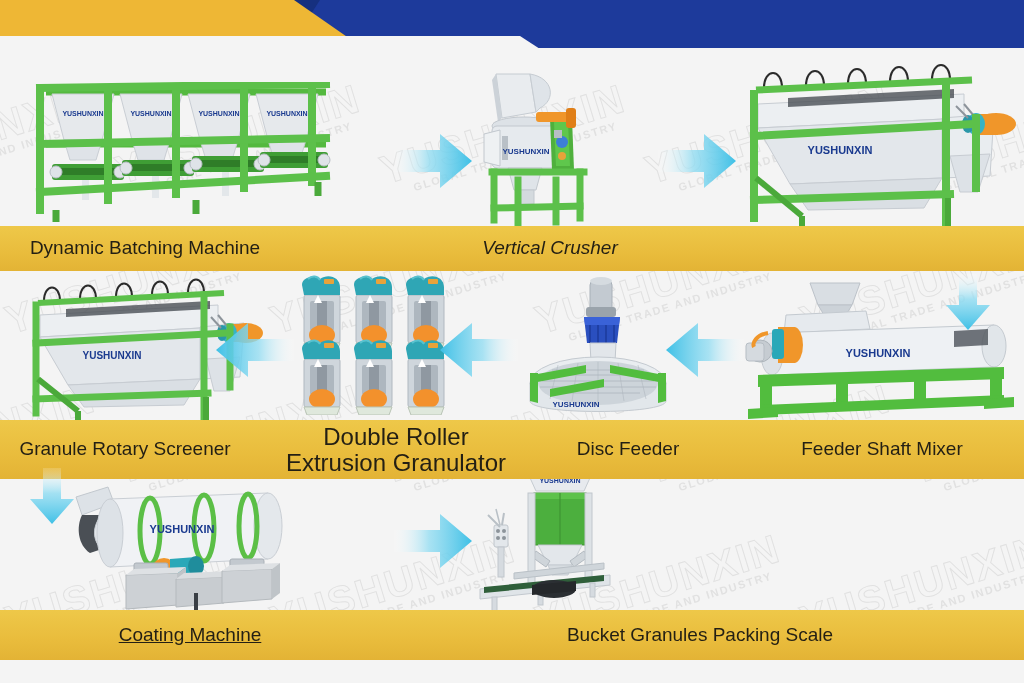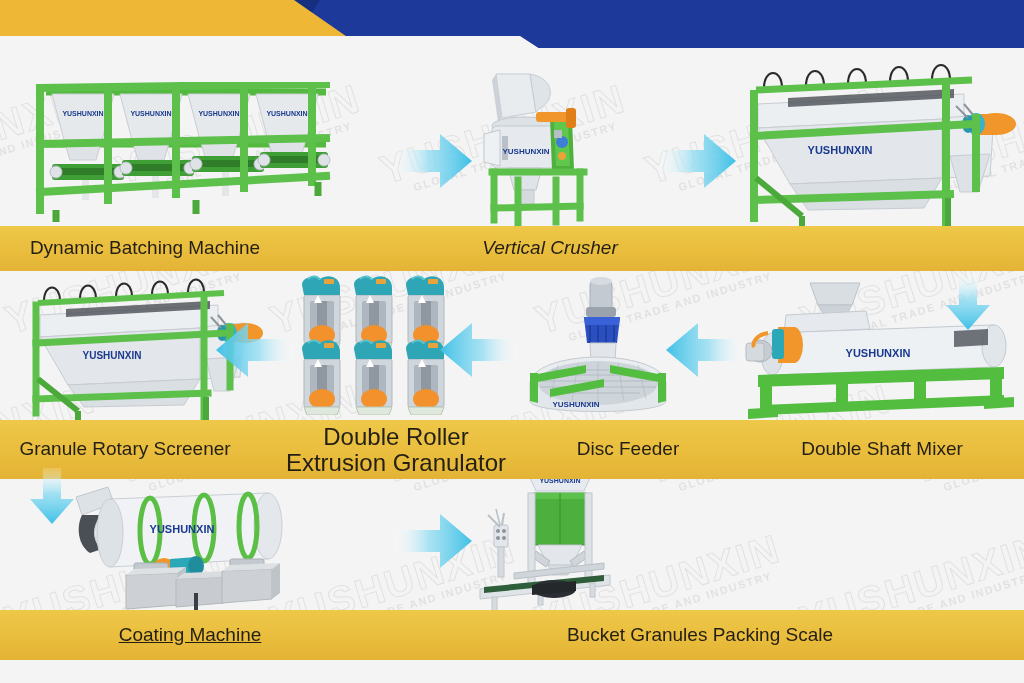--- a/index.html
+++ b/index.html
@@ -673,21 +673,21 @@
     </div>
 
   </div>
 
   <div class="band" id="band2">
     <div class="band-grad"></div>
     <div class="band-label" style="left:0px;width:250px;">Granule Rotary Screener</div>
     <div class="band-label two-line" style="left:282px;width:228px;">Double Roller
 Extrusion Granulator</div>
     <div class="band-label" style="left:538px;width:180px;">Disc Feeder</div>
-    <div class="band-label" style="left:742px;width:280px;">Double Shaft Mixer</div>
+    <div class="band-label" style="left:742px;width:280px;">Feeder Shaft Mixer</div>
   </div>
 
   <div class="arrow" style="left:28px;top:466px;">
     <svg width="48" height="60" viewBox="0 0 48 60">
       <defs>
         <linearGradient id="agD2" x1="0" y1="0" x2="0" y2="1">
           <stop offset="0%" stop-color="#ffffff" stop-opacity="0.15"></stop>
           <stop offset="45%" stop-color="#8fdcf2" stop-opacity="0.8"></stop>
           <stop offset="100%" stop-color="#3fc0e6"></stop>
         </linearGradient>

